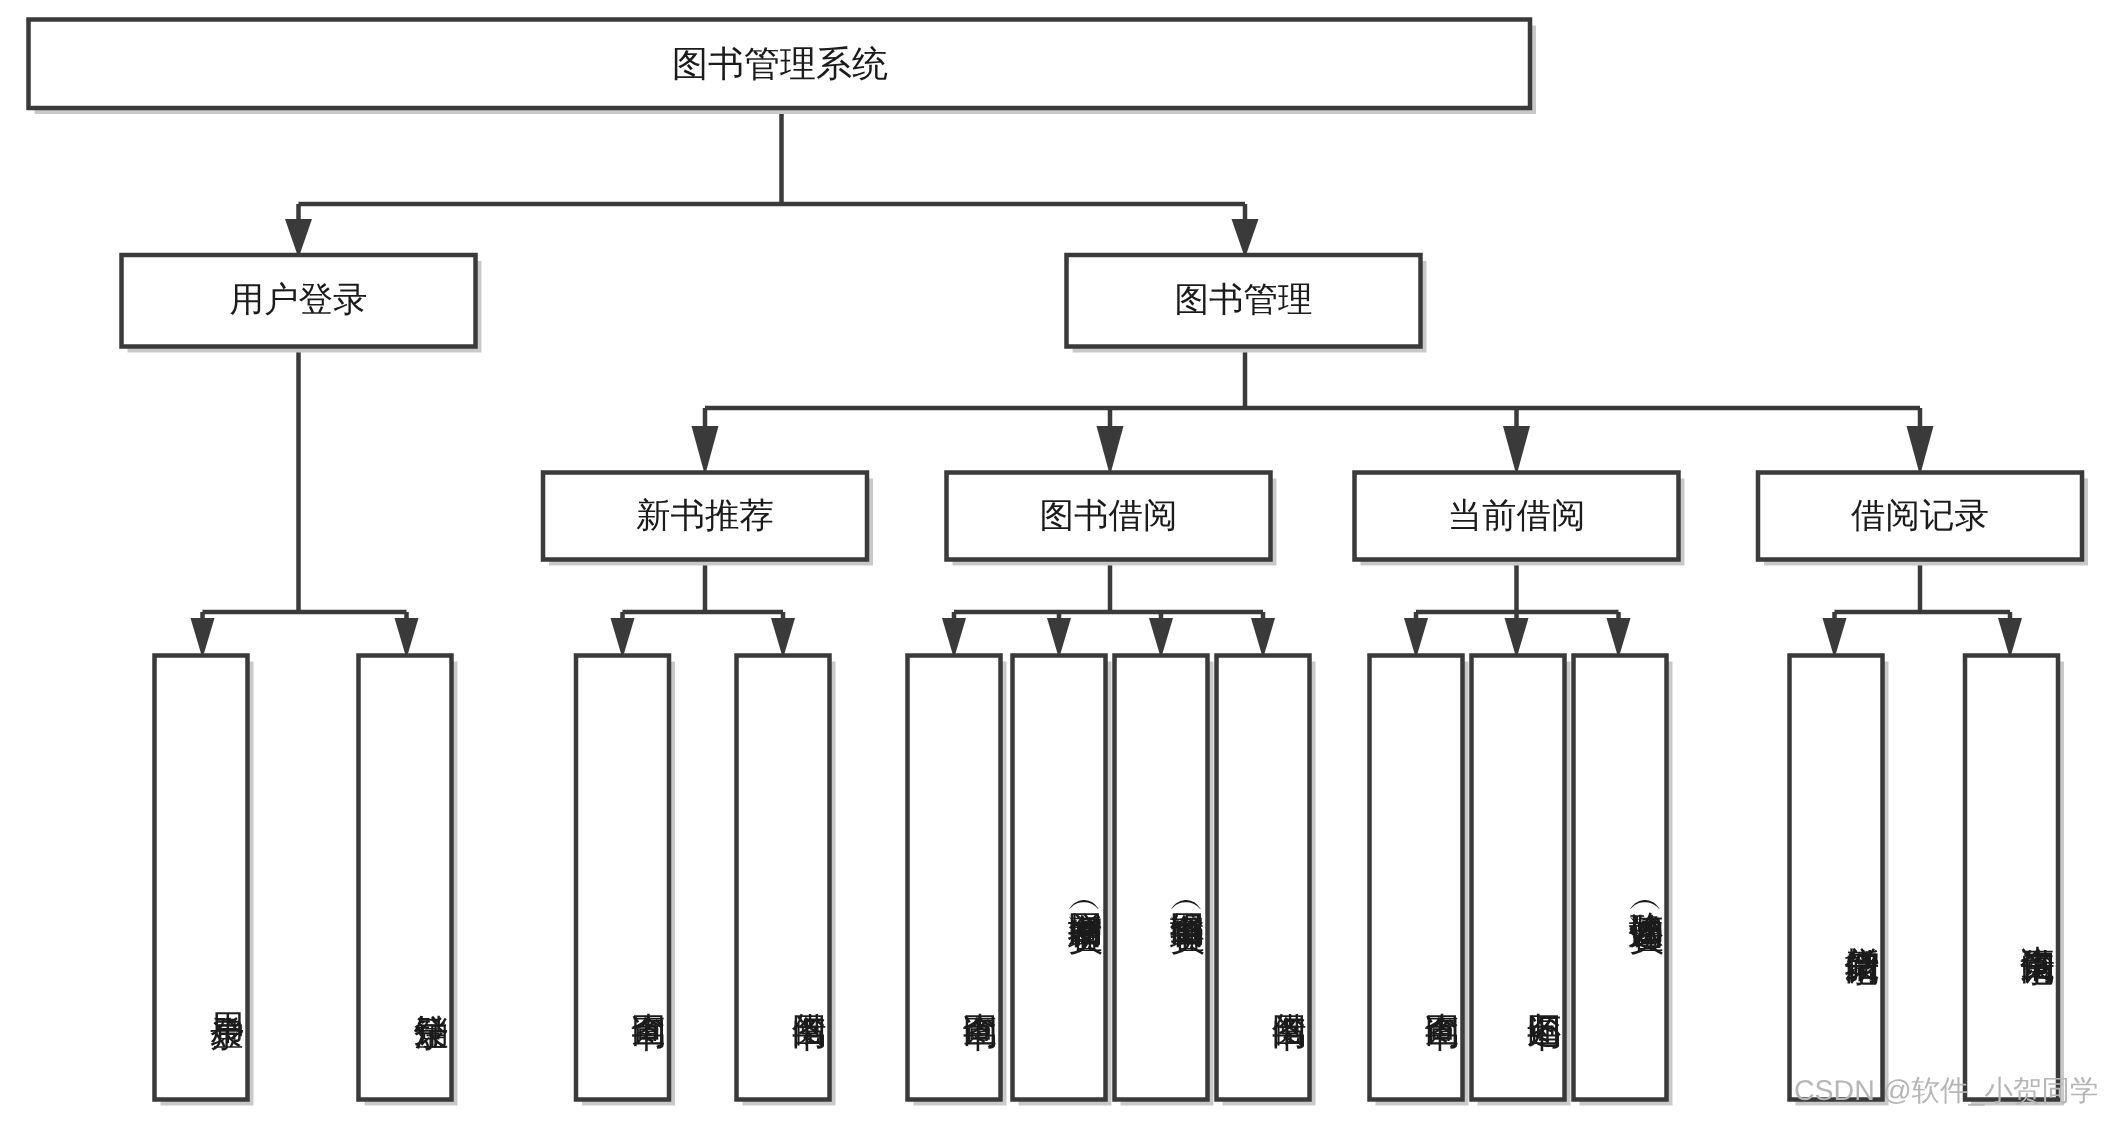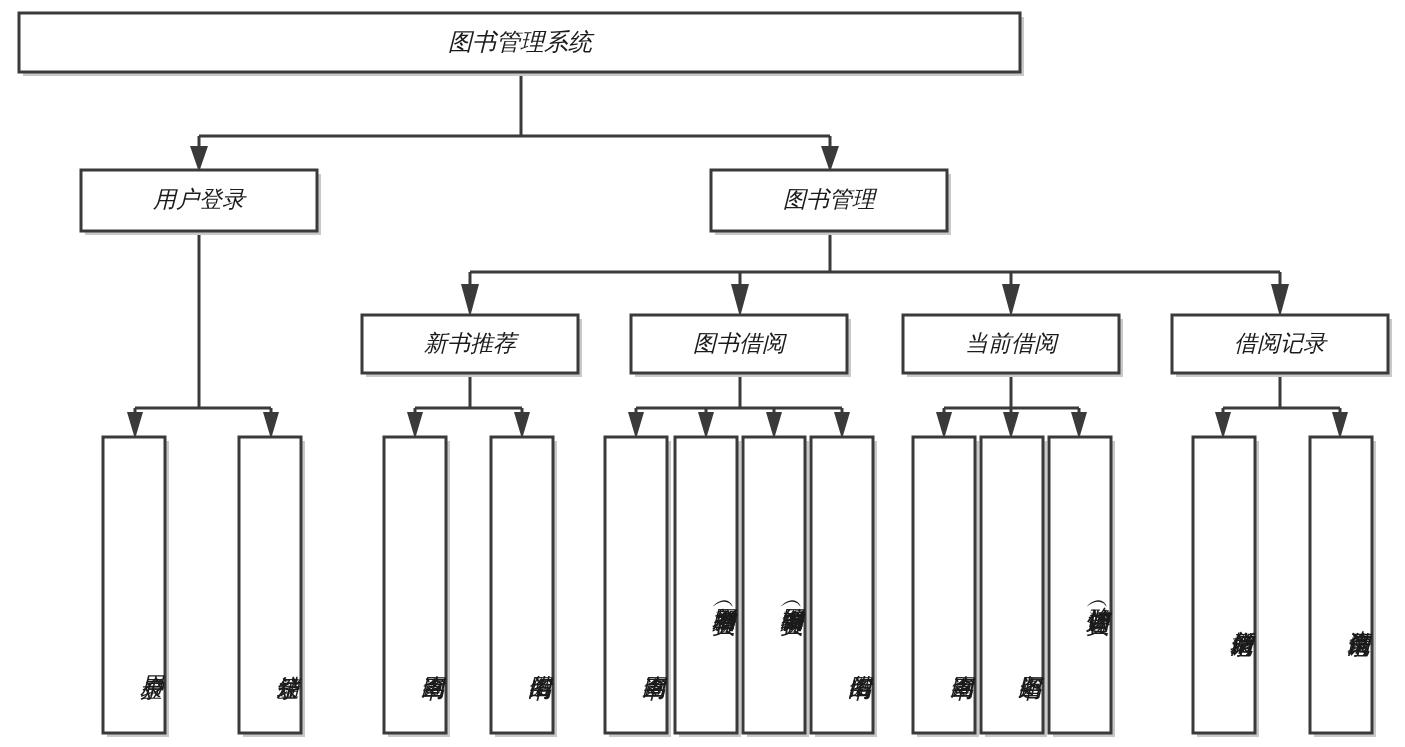--- a/index.html
+++ b/index.html
@@ -12,21 +12,20 @@
     height: 747px;
     font-family: "Liberation Sans", "DejaVu Sans", sans-serif;
     overflow: hidden;
     position: relative;
   }
   #diagram-root {
     position: relative;
     width: 1405px;
     height: 747px;
     background: #ffffff;
-    font-style: italic;
   }
   svg.diagram-canvas {
     position: absolute;
     left: 0;
     top: 0;
     width: 1405px;
     height: 747px;
     display: block;
   }
   .node-box {
@@ -236,14 +235,15 @@
   <div class="vlabel" style="left:913px; top:437px; width:62px; height:296px; padding-top:74px;">查询图书</div>
 
   <div class="vlabel" style="left:981px; top:437px; width:62px; height:296px; padding-top:74px;">归还图书</div>
 
   <div class="vlabel" style="left:1049px; top:437px; width:62px; height:296px; padding-top:8px;">确认归还（管理员）</div>
 
   <div class="vlabel" style="left:1193px; top:437px; width:62px; height:296px; padding-top:30px;">新增借阅记录</div>
 
   <div class="vlabel" style="left:1310px; top:437px; width:62px; height:296px; padding-top:30px;">查询借阅记录</div>
 
+  <div class="watermark" style="left:1196px; top:714px;">CSDN @软件_小贺同学</div>
 
 </div>
 
 </body></html>

